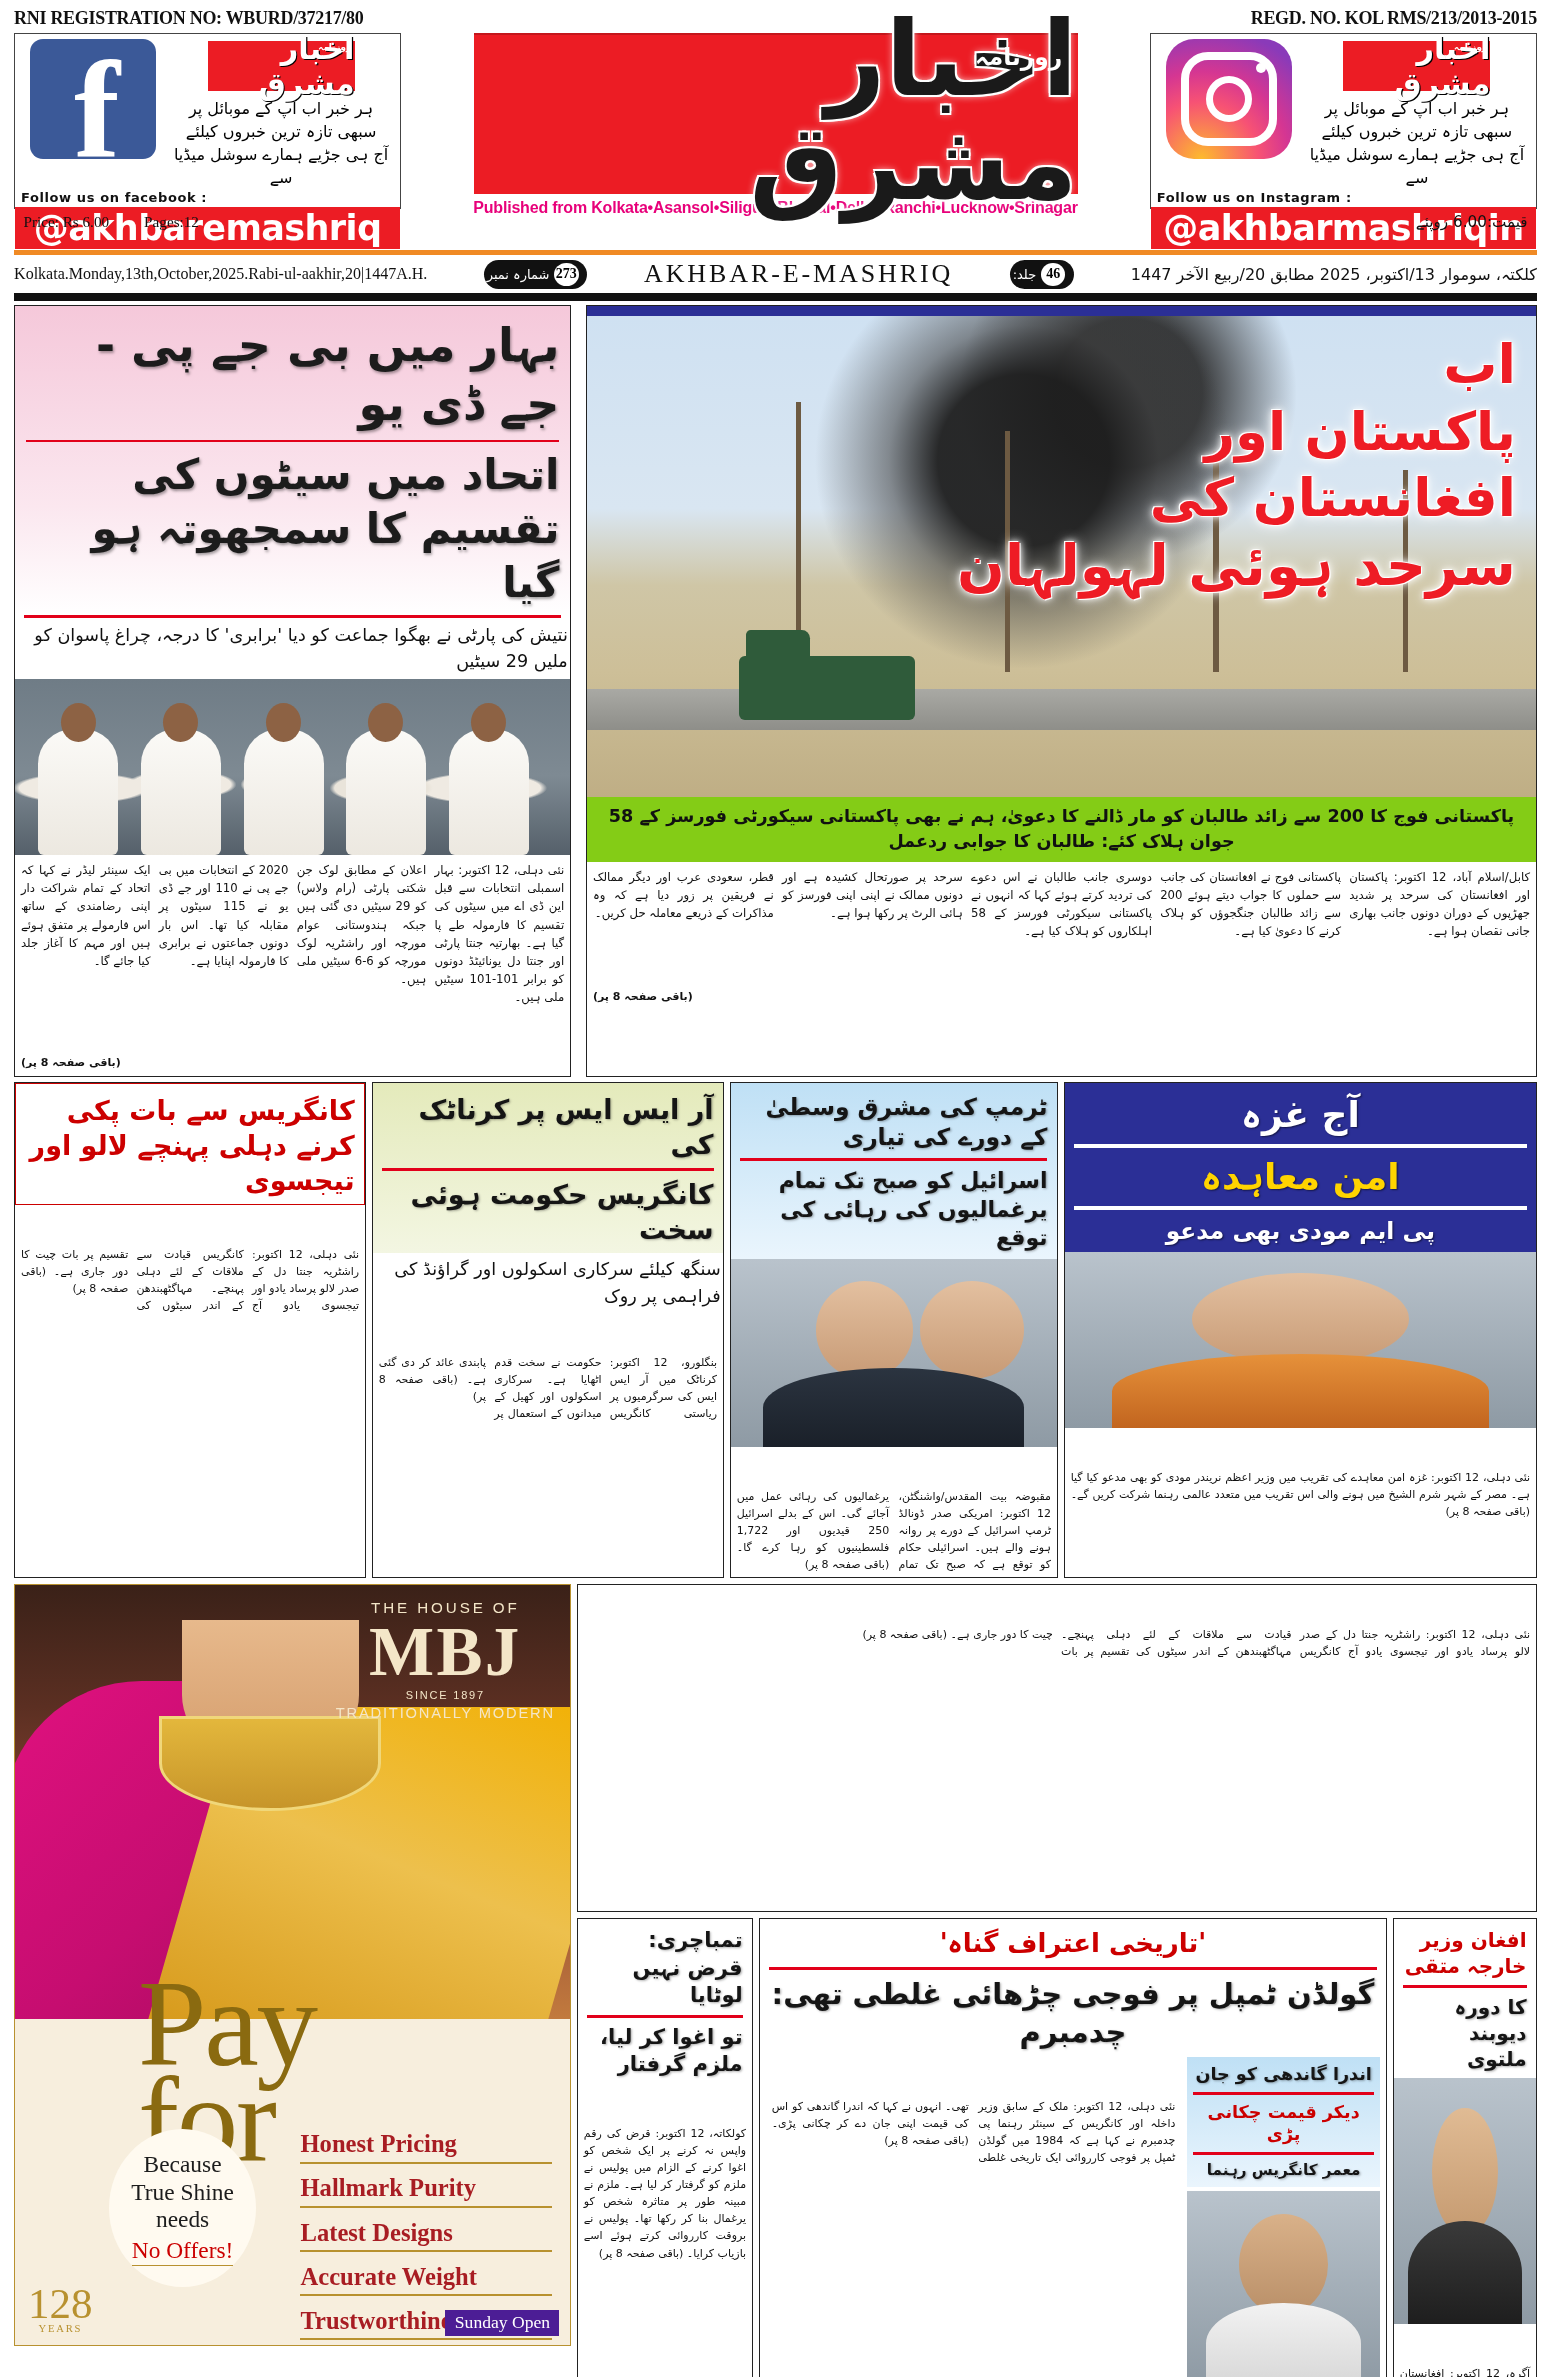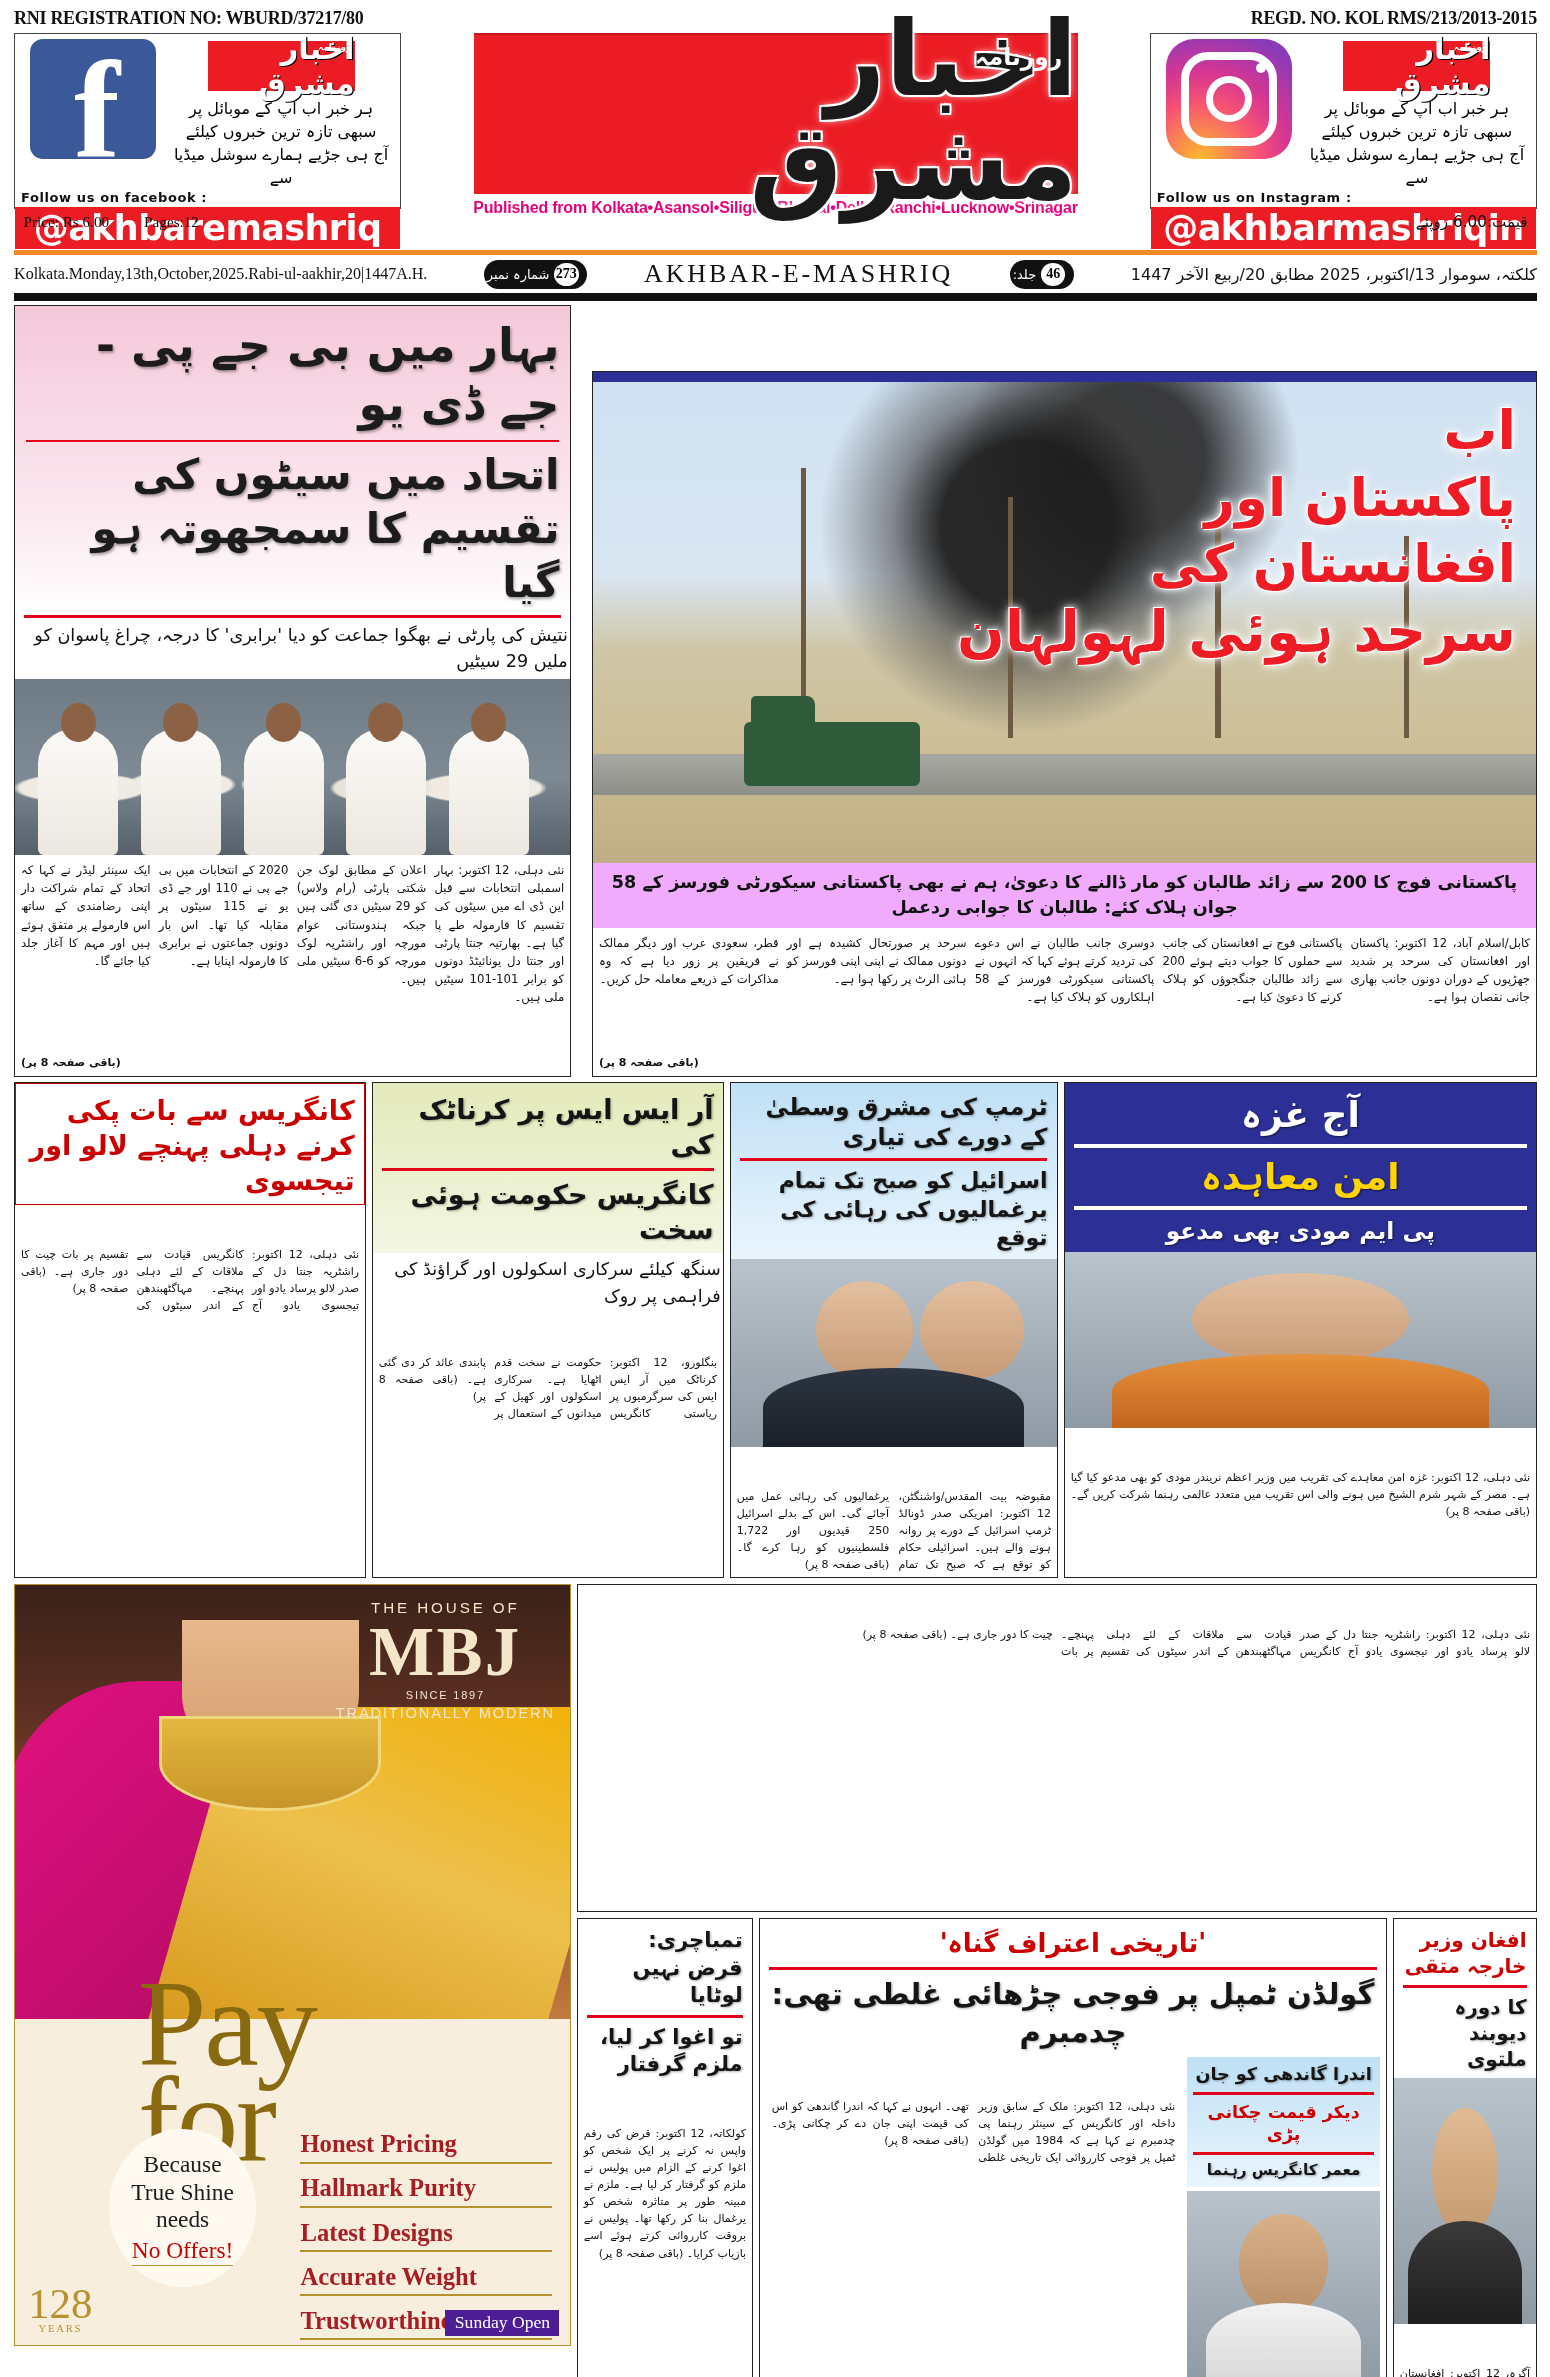--- a/index.html
+++ b/index.html
@@ -140,21 +140,21 @@
     width: 24.6px; height: 23px; display: flex; align-items: center; justify-content: center;
     font-family: "Liberation Serif", serif; font-weight: bold; font-size: 14px;
   }
   .paper-title {
     font-family: "Liberation Serif", serif; font-size: 26px; letter-spacing: 2.9px;
     white-space: nowrap;
   }
   .black-rule { height: 7.6px; background: #111; margin: 0 8.2px; }
 
   
-  .main { display: flex; gap: 21px; padding: 4.7px 8.2px 0 8.2px; align-items: flex-end; }
+  .main { display: flex; gap: 15px; padding: 4.7px 8.2px 0 8.2px; }
   .col-left  { width: 557px; }
   .col-right { flex: 1; }
 
   .box { border: 1.2px solid #222; background: #fff; }
 
   
   .pink-head {
     background: linear-gradient(180deg, #f5c8da 0%, #fbe7ef 65%, #ffffff 100%);
     padding: 9.4px 10.6px 5.9px 10.6px;
   }
@@ -210,21 +210,21 @@
     position: absolute; left: 16%; bottom: 16%; width: 176px; height: 64px;
     background: #2f5b3a; border-radius: 5.9px;
   }
   .photo-war .truck::before {
     content:""; position:absolute; left: 7px; top: -26px; width: 64px; height: 29px;
     background:#2f5b3a; border-radius: 4.7px 8.2px 0 0;
   }
   .blue-strip { height: 9.4px; background: #2b2f96; }
 
   .caption-bar {
-    background: #f0abfc; direction: rtl; text-align: center;
+    background: #84cc16; direction: rtl; text-align: center;
     font-family: "DejaVu Sans", sans-serif; font-size: 17.6px; font-weight: bold;
     padding: 7px 5.9px; line-height: 1.45;
   }
   .red-head {
     position: absolute; right: 20px; top: 16.4px; width: 62%;
     direction: rtl; text-align: right;
     font-family: "DejaVu Sans", sans-serif; font-weight: bold;
     color: #ee1c25; line-height: 1.24;
     text-shadow: 0 0 13px #fff, 0 0 5.9px #fff, 1.2px 1.2px 0 #fff, -1.2px -1.2px 0 #fff;
   }

